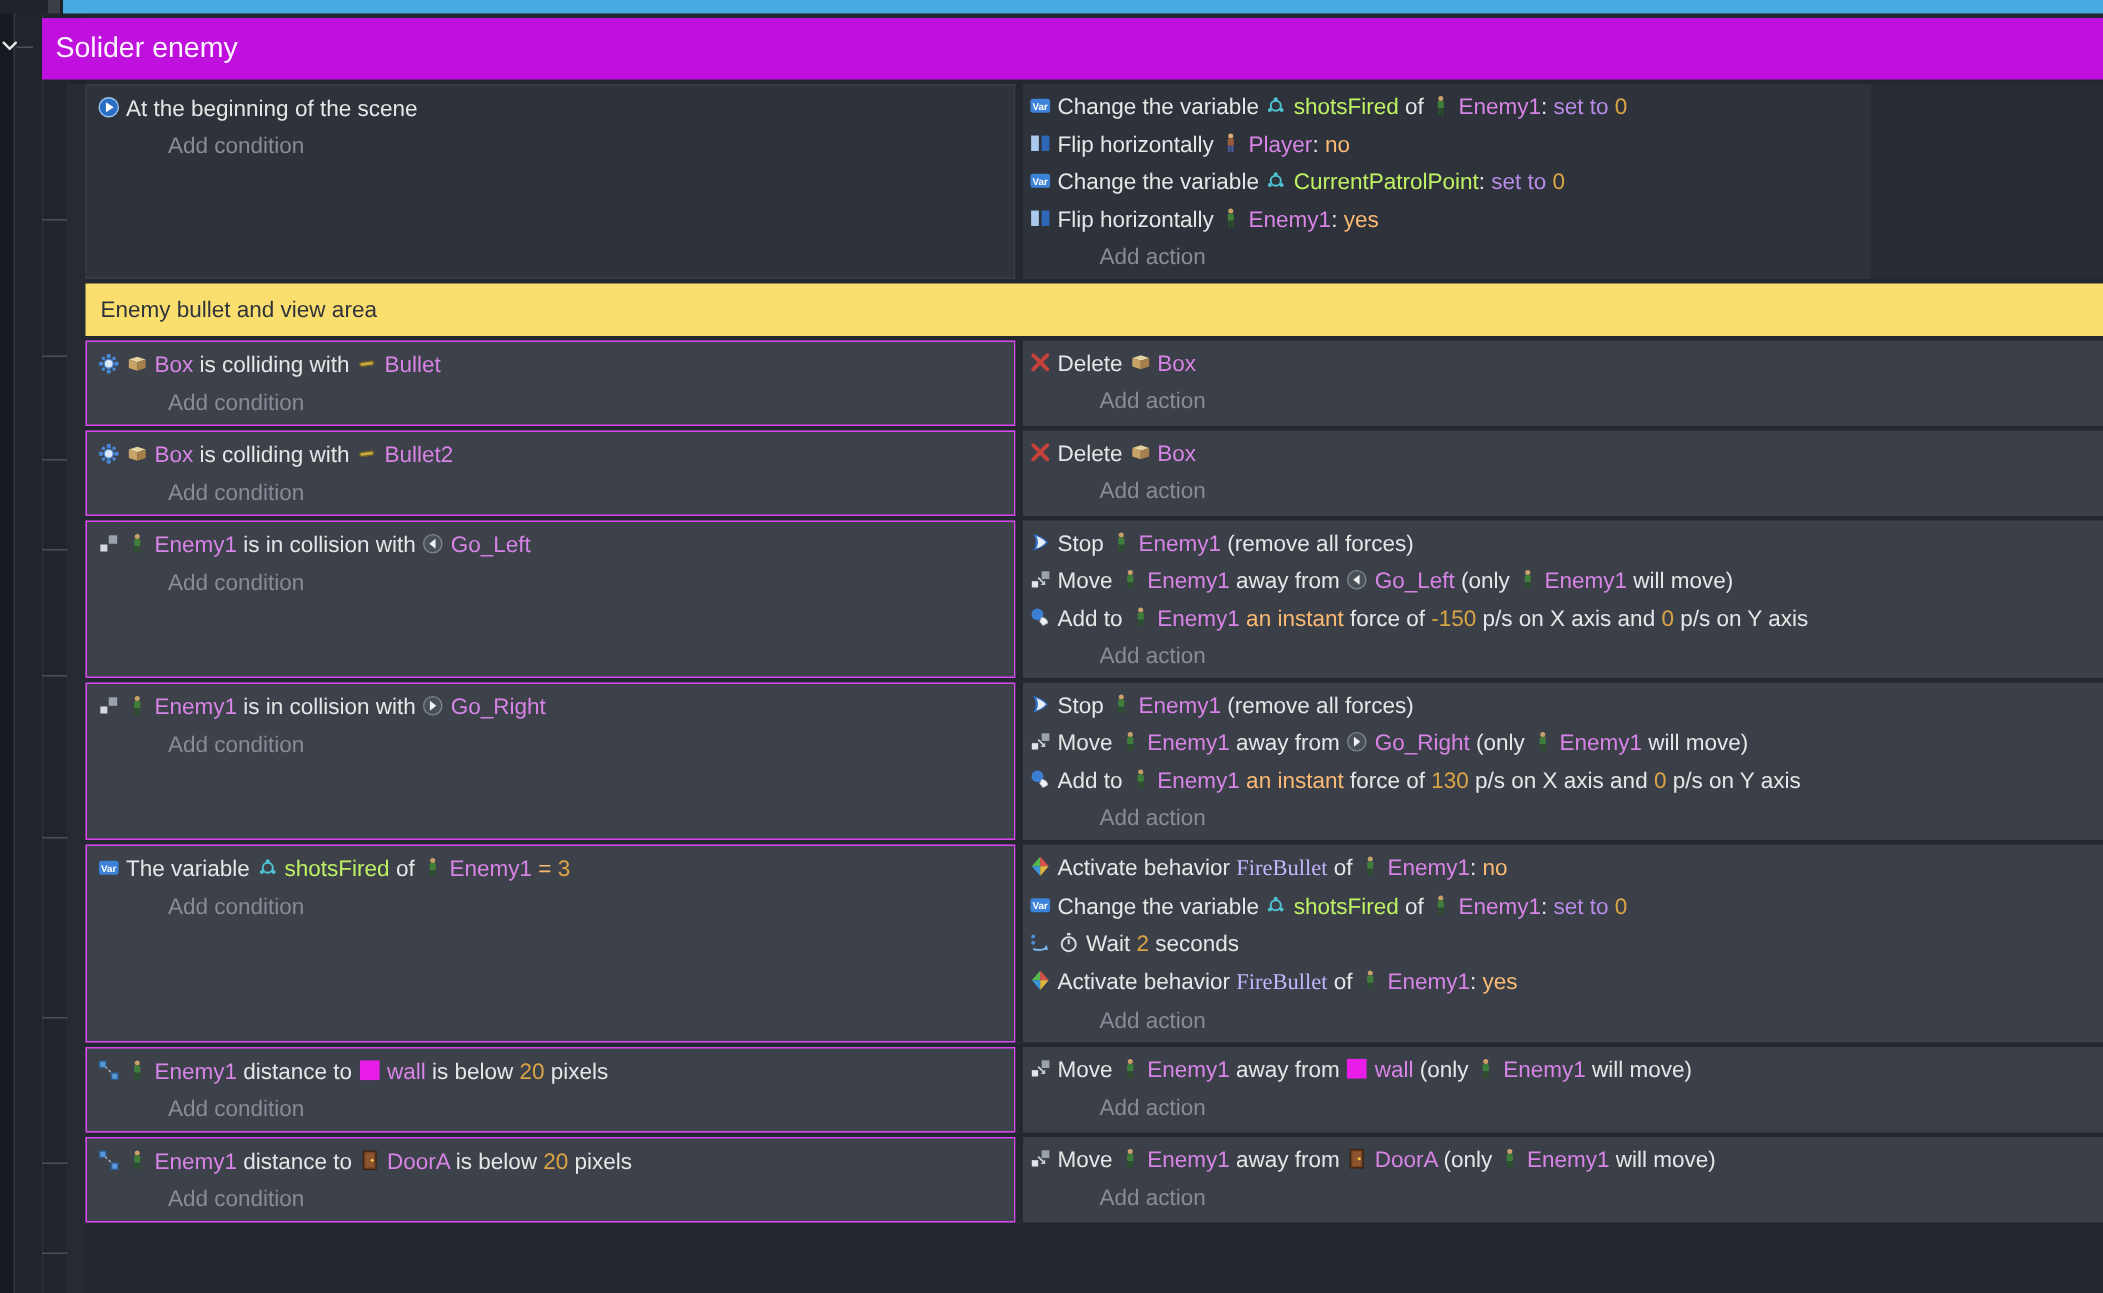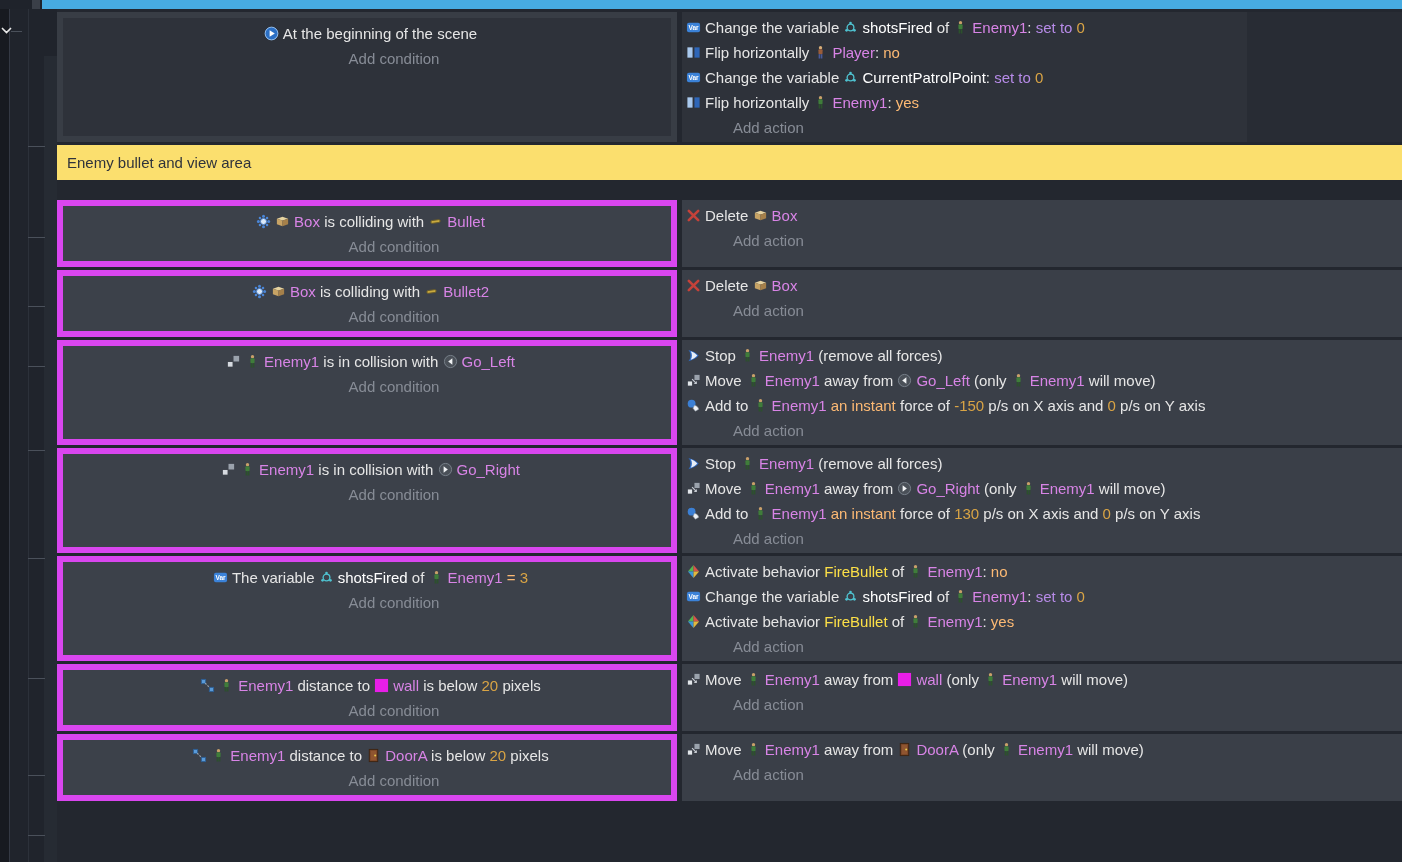--- a/index.html
+++ b/index.html
@@ -24,44 +24,44 @@
   .top-strip .blockA { position:absolute; left:32px; top:0; width:8px; height:9px; background:#3a3f48; }
   
   #events { position:absolute; left:57px; top:12px; width:1345px; }
   .group-header {
     margin-left:-29px; height:41px; background:#bf10dd; margin-bottom:3px;
     position:relative; z-index:2; display:flex; align-items:center;
     padding-left:9px; font-size:19px; color:#faf4fc; cursor:pointer;
   }
   .comment-row {
     height:35px; background:#fbdf6e; color:#2f333b; display:flex;
-    align-items:center; padding-left:10px; margin-bottom:20px;
+    align-items:center; padding-left:10px; margin-bottom:3px;
   }
   .event-row { display:flex; margin-bottom:3px; background:#3a3f48; }
   .event-row.dark { background:#282c34; }
   .cond-cell {
-    flex:0 0 620px; width:620px; border:6px solid #d946ef;
-    background:#3c414a; padding:3px 0 2px 7px; overflow:hidden;text-align:center;
+    flex:0 0 620px; width:620px; border:1px solid #d946ef;
+    background:#3c414a; padding:3px 0 2px 7px; overflow:hidden;
   }
   .event-row.dark .cond-cell { background:#2e323a; border-color:#383d45; }
   .divider { flex:0 0 5px; background:#23272f; }
   .act-cell { flex:1 1 auto; padding:3px 0 2px 4px; }
   .event-row.dark .act-cell { flex:0 0 auto; min-width:565px; background:#2e323a; padding-right:14px; }
   .line { line-height:25px; white-space:nowrap; }
   .add-line { color:#878c96; cursor:pointer;margin-left:47px; }
   .icon { display:inline-block; width:15px; height:15px; vertical-align:-2px; margin-right:4px; }
   .icon svg { width:100%; height:100%; display:block; }
   .seg-p  { color:#e6e6e6; }
   .seg-o  { color:#d884e6; font-weight:normal; }
-  .seg-v  { color:#ffffff; }
+  .seg-v  { color:#bef264; }
   .seg-st { color:#b78be8; }
   .seg-n  { color:#d9a445; }
   .seg-g  { color:#fdba74; }
   .seg-str{ color:#7cc56e; }
-  .seg-b  { color:#fde047; }
+  .seg-b  { color:#c4b5fd;font-family:Liberation Serif, serif; }
 </style>
 </head>
 <body>
 
 <div class="top-strip">
   <div class="blockA"></div>
   <div class="blue"></div>
 </div>
 
 <div class="gutter">
@@ -79,20 +79,23 @@
     <div class="tick" style="top: 306px;"></div>
     <div class="tick" style="top: 366px;"></div>
     <div class="tick" style="top: 450px;"></div>
     <div class="tick" style="top: 558px;"></div>
     <div class="tick" style="top: 678px;"></div>
     <div class="tick" style="top: 775px;"></div>
     <div class="tick" style="top: 835px;"></div>
   </div>
 
 <div id="events">
+    <div class="group-header">
+      <span>Solider enemy</span>
+    </div>
     <div class="event-row dark">
       <div class="cond-cell">
         <div class="line"><span class="icon"><svg viewBox="0 0 16 16">
               <circle cx="8" cy="8" r="7" fill="#2b6fc4"></circle>
               <circle cx="8" cy="8" r="6.8" fill="none" stroke="#9cc2ec" stroke-width="1"></circle>
               <path d="M6 4.5L11.5 8L6 11.5Z" fill="#ffffff"></path>
             </svg></span><span class="seg-p">At the beginning of the scene</span></div>
         <div class="line add-line">Add condition</div>
       </div>
       <div class="divider"></div>
@@ -369,20 +372,30 @@
               <circle cx="8" cy="3.3" r="1.4" fill="#4fc3d1"></circle>
               <circle cx="3.8" cy="11" r="1.4" fill="#4fc3d1"></circle>
               <circle cx="12.2" cy="11" r="1.4" fill="#4fc3d1"></circle>
             </svg></span><span class="seg-v">shotsFired</span><span class="seg-p"> of </span><span class="icon"><svg viewBox="0 0 16 16">
               <circle cx="8" cy="2.8" r="1.8" fill="#c9a06a"></circle>
               <rect x="5.8" y="4.6" width="4.4" height="5.2" rx="1" fill="#3f7d3a"></rect>
               <rect x="6" y="9.8" width="1.7" height="4.6" fill="#2c512c"></rect>
               <rect x="8.3" y="9.8" width="1.7" height="4.6" fill="#2c512c"></rect>
             </svg></span><span class="seg-o">Enemy1</span><span class="seg-p">: </span><span class="seg-st">set to </span><span class="seg-n">0</span></div>
         <div class="line"><span class="icon"><svg viewBox="0 0 16 16">
+              <circle cx="3" cy="3.5" r="1.4" fill="#4a8fd8"></circle>
+              <circle cx="3" cy="8" r="1.4" fill="#4a8fd8"></circle>
+              <path d="M3 12.5C6 13.5 9 13.5 12 12" stroke="#7ab4e8" stroke-width="1.5" fill="none"></path>
+              <path d="M12.5 9.5L13.6 13L10 13.2Z" fill="#7ab4e8"></path>
+            </svg></span><span class="icon"><svg viewBox="0 0 16 16">
+              <rect x="6.8" y="1" width="2.4" height="1.7" fill="#d9dde2"></rect>
+              <circle cx="8" cy="9" r="5" fill="none" stroke="#d9dde2" stroke-width="1.4"></circle>
+              <path d="M8 9V5.5" stroke="#d9dde2" stroke-width="1.4"></path>
+            </svg></span><span class="seg-p">Wait </span><span class="seg-n">2</span><span class="seg-p"> seconds</span></div>
+        <div class="line"><span class="icon"><svg viewBox="0 0 16 16">
               <path d="M8 1L8 8L2 8Z" fill="#54b84e"></path>
               <path d="M8 1L14 8L8 8Z" fill="#d8524a"></path>
               <path d="M2 8L8 8L8 15Z" fill="#3a96d8"></path>
               <path d="M8 8L14 8L8 15Z" fill="#e0b83e"></path>
             </svg></span><span class="seg-p">Activate behavior </span><span class="seg-b">FireBullet</span><span class="seg-p"> of </span><span class="icon"><svg viewBox="0 0 16 16">
               <circle cx="8" cy="2.8" r="1.8" fill="#c9a06a"></circle>
               <rect x="5.8" y="4.6" width="4.4" height="5.2" rx="1" fill="#3f7d3a"></rect>
               <rect x="6" y="9.8" width="1.7" height="4.6" fill="#2c512c"></rect>
               <rect x="8.3" y="9.8" width="1.7" height="4.6" fill="#2c512c"></rect>
             </svg></span><span class="seg-o">Enemy1</span><span class="seg-p">: </span><span class="seg-g">yes</span></div>

